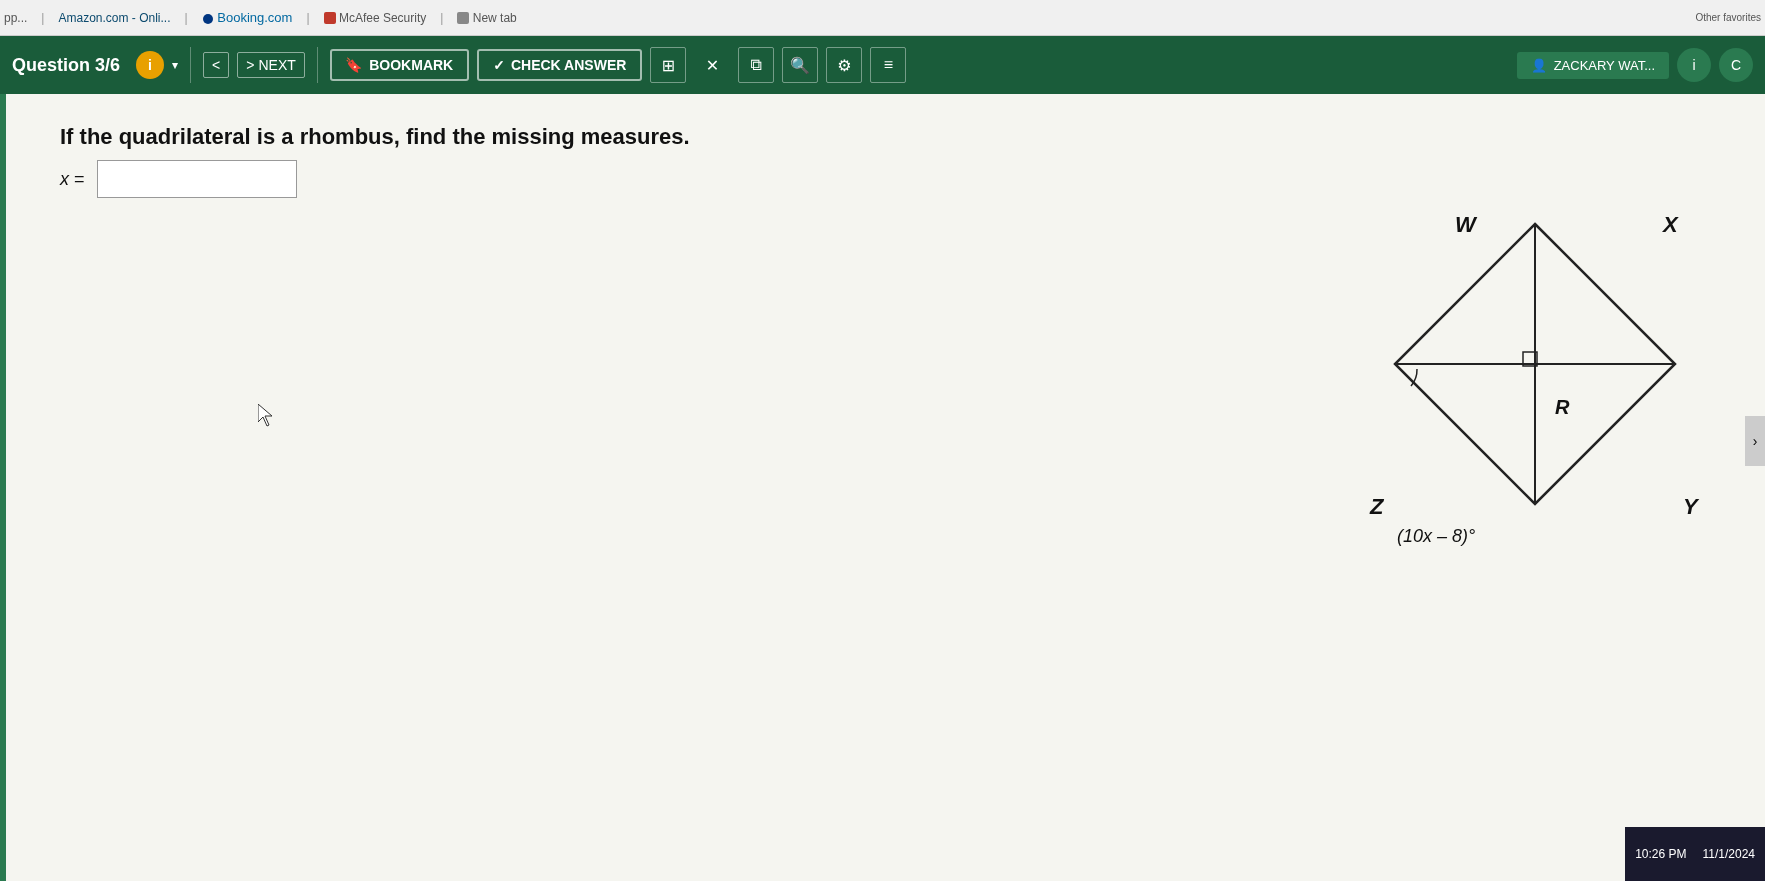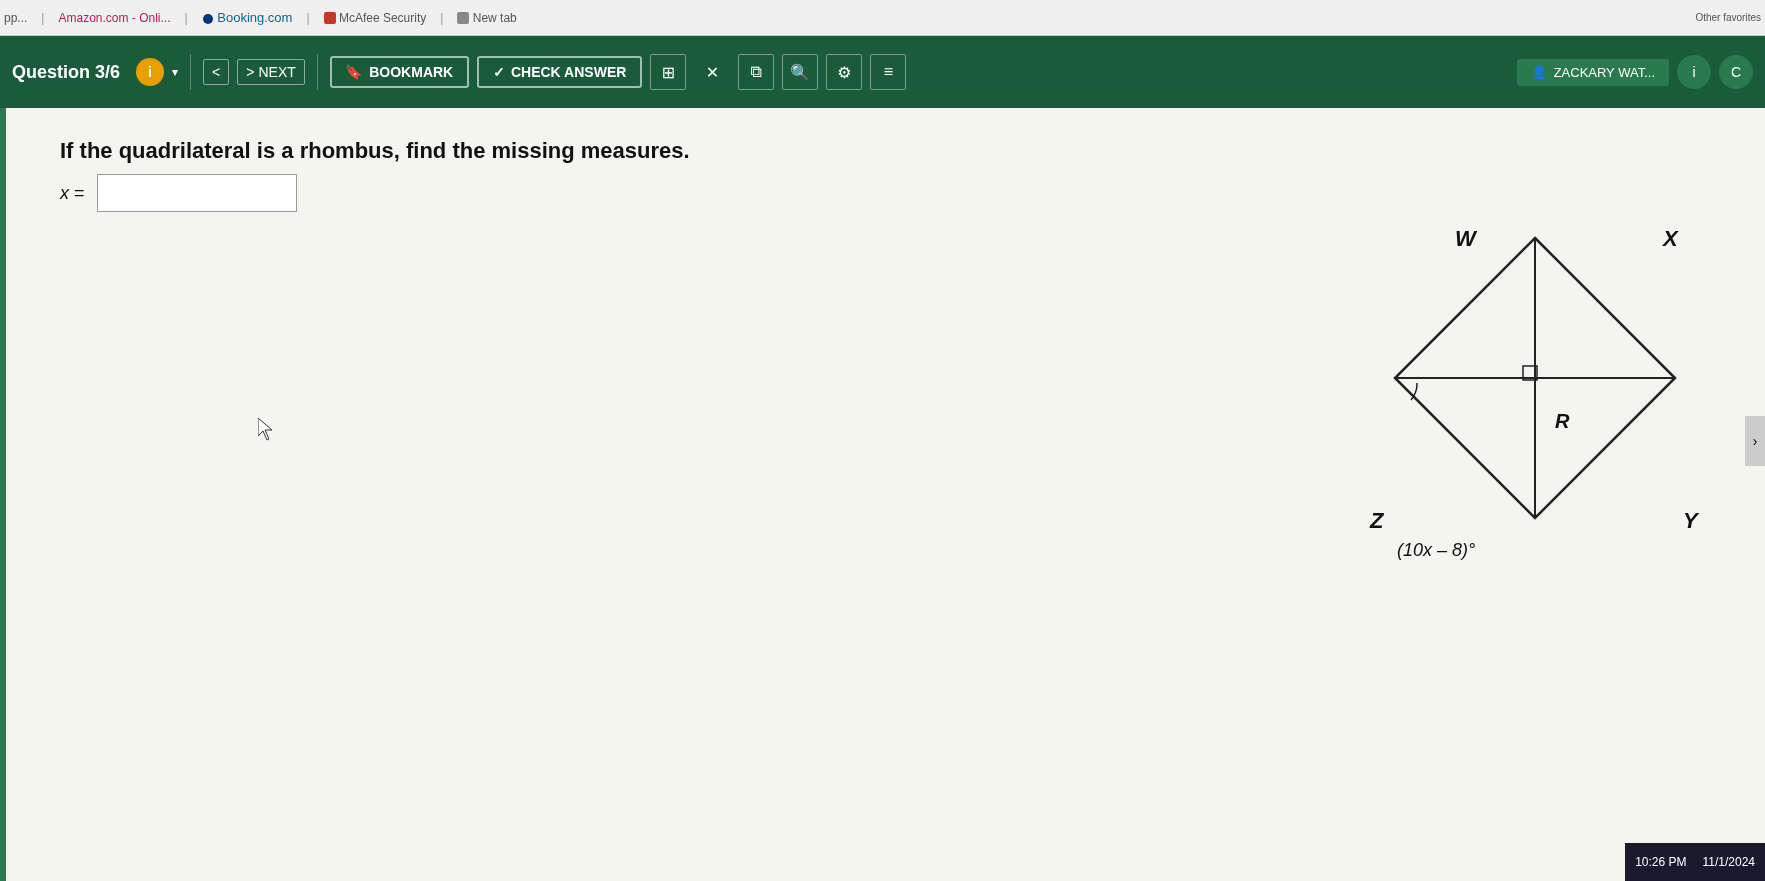--- a/index.html
+++ b/index.html
@@ -21,21 +21,21 @@
       gap: 10px;
       border-bottom: 1px solid #ccc;
       font-size: 12px;
       color: #333;
     }
     .tab-separator { color: #999; margin: 0 4px; }
 
     
     .toolbar {
       background: #1a5c3a;
-      height: 72px;
+      height: 58px;
       display: flex;
       align-items: center;
       padding: 0 12px;
       gap: 8px;
       color: white;
     }
     .question-label {
       font-size: 18px;
       font-weight: bold;
       color: white;
@@ -225,21 +225,21 @@
     }
 
     
     .bottom-bar {
       position: fixed;
       bottom: 0;
       right: 0;
       background: #1a1a2e;
       color: white;
       font-size: 12px;
-      padding: 12px 10px;
+      padding: 20px 10px;
       display: flex;
       gap: 16px;
       align-items: center;
     }
 
     
     .sidebar-arrow {
       position: fixed;
       right: 0;
       top: 50%;
@@ -253,21 +253,21 @@
       cursor: pointer;
       font-size: 14px;
     }
   </style>
 </head>
 <body>
 
 <div class="tab-bar">
   <span style="font-size:12px;color:#555;cursor:pointer;">pp...</span>
   <span class="tab-separator">|</span>
-  <span style="font-size:12px;color:#be185d;cursor:pointer;">Amazon.com - Onli...</span>
+  <span style="font-size:12px;color:#0c4a6e;cursor:pointer;">Amazon.com - Onli...</span>
   <span class="tab-separator">|</span>
   <span style="font-size:13px;color:#0369a1;cursor:pointer;">
     <svg width="12" height="12" viewBox="0 0 12 12" style="vertical-align:middle;">
         <circle cx="6" cy="6" r="5" fill="#003580" stroke="none"></circle>
       </svg>
     <span>Booking.com</span>
   </span>
   <span class="tab-separator">|</span>
   <span style="font-size:12px;color:#555;cursor:pointer;">
     <svg width="12" height="12" viewBox="0 0 12 12" style="vertical-align:middle;">

